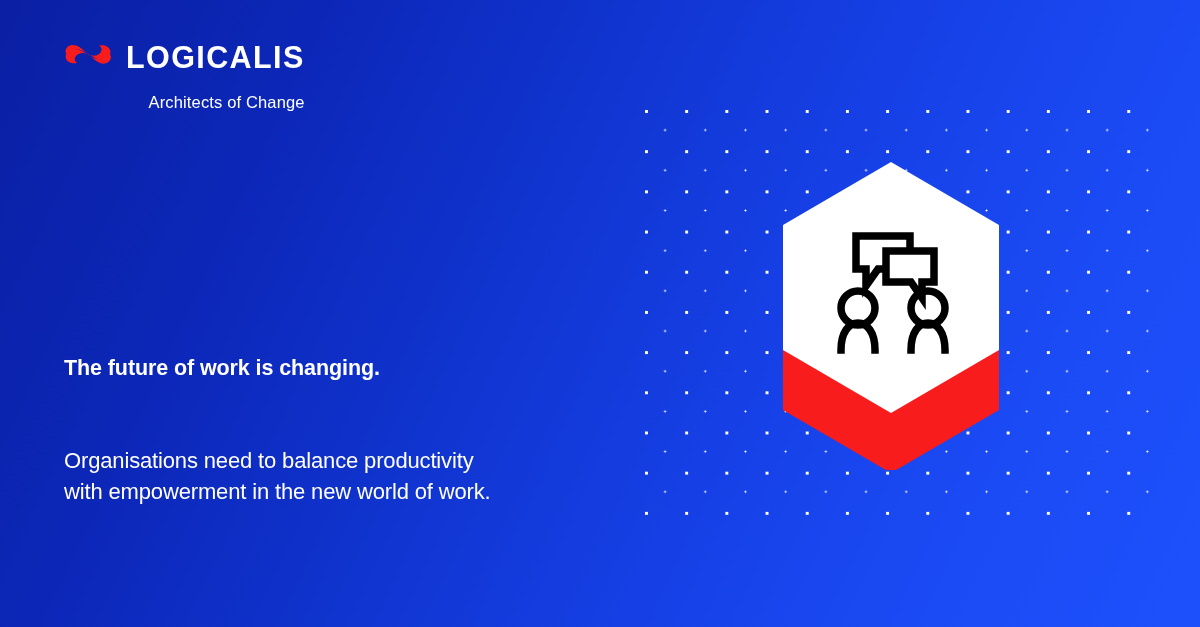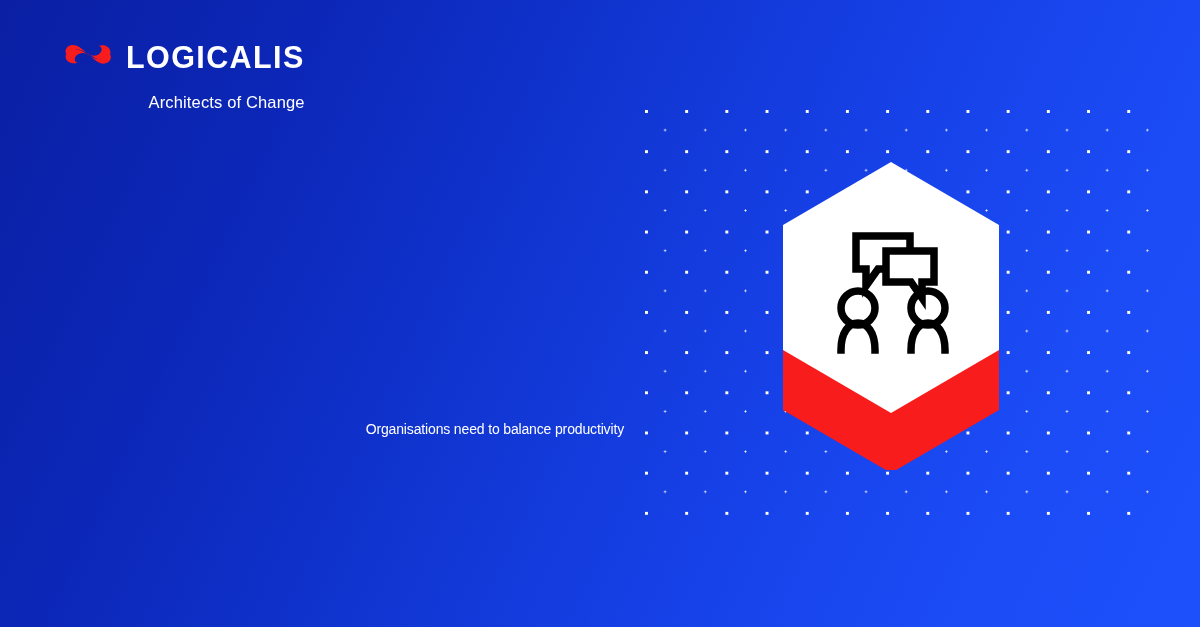--- a/index.html
+++ b/index.html
@@ -119,28 +119,27 @@
     font-size: 21.5px;
     font-weight: 700;
     letter-spacing: -0.1px;
     line-height: 1.2;
     white-space: nowrap;
   }
 
   .bodytext {
     position: absolute;
     left: 64px;
-    top: 420px;
+    top: 445px;
     width: 560px;
     color: #ffffff;
-    font-size: 14px;
+    font-size: 22px;
     font-weight: 400;
     line-height: 1.42;
     letter-spacing: -0.15px;
-    text-align: right;
   }
   .bodytext span { display: block; white-space: nowrap; }
 
   
   .hex-graphic {
     position: absolute;
     left: 755px;
     top: 150px;
     width: 280px;
     height: 320px;
@@ -169,23 +168,25 @@
                    C33.2 19.2 30.0 15.0 26.2 12.6 C22.0 10.0 17.4 10.4 14.4 13.4
                    C11.8 16.0 12.4 20.0 15.6 20.8 C10.8 22.4 5.0 20.4 3.8 16.0 Z" fill="#f91c1c"></path>
         </svg>
       </span>
       <span class="logo-word">LOGICALIS</span>
     </div>
     <div class="logo-tag">Architects of Change</div>
   </div>
 
 
+  <div class="subhead">The future of work is changing.</div>
 
   <div class="bodytext">
     <span>Organisations need to balance productivity</span>
+    <span>with empowerment in the new world of work.</span>
   </div>
 
   <div class="hex-graphic">
     <svg width="280" height="320" viewBox="0 0 280 320" xmlns="http://www.w3.org/2000/svg" aria-hidden="true">
 
       <polygon points="136,72 244,135 244,260 136,323 28,260 28,135" fill="#f91c1c"></polygon>
 
       <polygon points="136,12 244,75 244,200 136,263 28,200 28,75" fill="#ffffff"></polygon>
 
       <g stroke="#000000" stroke-width="7.5" fill="none" stroke-linecap="square" stroke-linejoin="miter">

